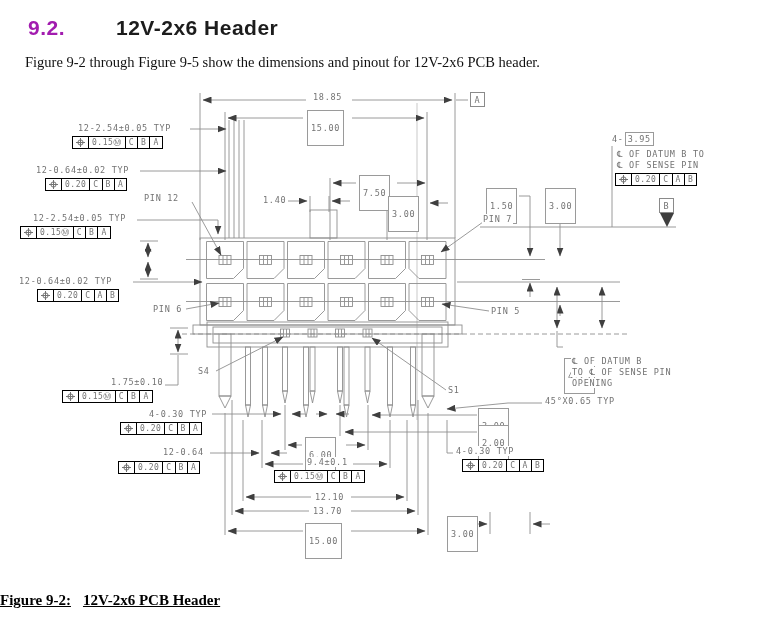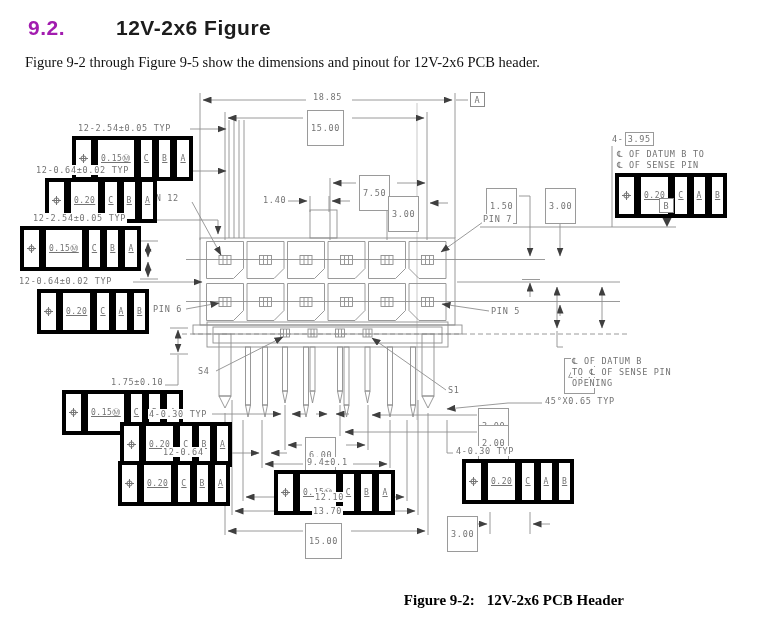--- a/index.html
+++ b/index.html
@@ -11,38 +11,38 @@
   .intro{font:14.5px "Liberation Serif",serif;color:#101010;text-align:right;}
   svg.lines{position:absolute;left:0;top:0;}
   .t{position:absolute;font:8.5px/10px "DejaVu Sans Mono","DejaVu Sans",monospace;
      color:#737373;letter-spacing:0.7px;white-space:nowrap;background:#fff;padding:0 1px;}
   .dbox{border:1px solid #9a9a9a;padding:12px 3px;}
   .pref{display:flex;align-items:center;background:#fff;}
   .pref .inbox{border:1px solid #9a9a9a;padding:1px 2px;margin-left:1px;}
   .flag{border:1px solid #8a8a8a;width:13px;height:13px;display:flex;align-items:center;
         justify-content:center;background:#fff;padding:0;}
   .fcf{position:absolute;display:flex;align-items:stretch;background:#fff;}
-  .fcf>span{border:4px solid #000000;margin-left:-1px;padding:14px 3px;
+  .fcf>span{border:1px solid #000000;margin-left:-1px;padding:1px 3px;
      font:8px/9px "DejaVu Sans Mono","DejaVu Sans",monospace;color:#737373;
-     letter-spacing:0.5px;display:flex;align-items:center;white-space:nowrap;text-decoration:underline;}
+     letter-spacing:0.5px;display:flex;align-items:center;white-space:nowrap;}
   .fcf>span:first-child{margin-left:0;}
   .fcf svg{stroke:#737373;fill:none;stroke-width:1;}
   .f1,.f2{width:768px;text-align:center;font:13px "Liberation Sans",sans-serif;color:#000;}
-  .cap{width:624px;text-align:right;font:bold 15px "Liberation Serif",serif;color:#000;}
+  .cap{width:624px;text-align:left;font:bold 15px "Liberation Serif",serif;color:#000;text-decoration:underline;}
   .cap .gap{display:inline-block;width:12px;}
   g.draw{stroke:#8f8f8f;stroke-width:0.9;fill:none;}
   .de{marker-end:url(#ae);} .ds{marker-start:url(#ae);} .db{marker-start:url(#ae);marker-end:url(#ae);}
 </style>
 </head>
 <body>
 
 <div class="page">
 
   <div class="abs sec" style="left:28px;top:16px">9.2.</div>
-  <div class="abs htitle" style="left:116px;top:16px">12V-2x6 Figure</div>
+  <div class="abs htitle" style="left:116px;top:16px">12V-2x6 Header</div>
   <div class="abs intro" style="left:25px;top:54px">Figure 9-2 through Figure 9-5 show the dimensions and pinout for 12V-2x6 PCB header.</div>
 
   <svg class="lines" width="768" height="623" viewBox="0 0 768 623">
     <defs>
       <marker id="ae" markerWidth="9" markerHeight="7" refX="8.5" refY="3.5" orient="auto-start-reverse" markerUnits="userSpaceOnUse">
         <path d="M0 0 L9 3.5 L0 7 z" fill="#3f3f3f" stroke="none"></path>
       </marker>
       <g id="ct">
           <rect x="-6" y="-4.5" width="12" height="9"></rect>
           <line x1="-2" y1="-4.5" x2="-2" y2="4.5"></line>

